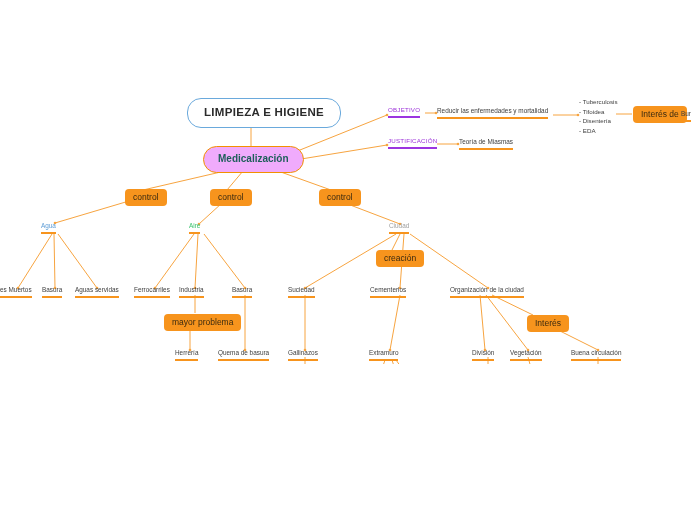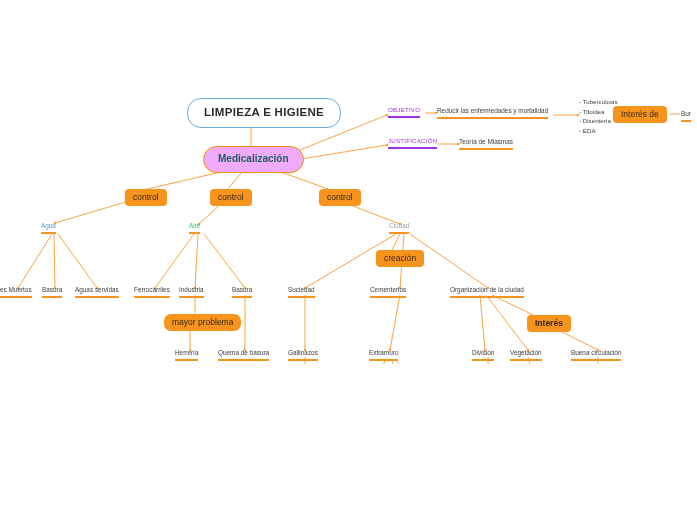--- a/index.html
+++ b/index.html
@@ -202,57 +202,57 @@
   <div class="node root-node" style="left:187px; top:98px;">LIMPIEZA E HIGIENE</div>
 
   <div class="node sub-node" style="left:203px; top:146px;">Medicalización</div>
 
   <div class="node leaf purple" style="left:388px; top:106px;">OBJETIVO</div>
   <div class="node leaf" style="left:437px; top:107px;">Reducir las enfermedades y mortalidad</div>
   <div class="node plain-list" style="left:579px; top:97px; white-space:pre;">- Tuberculosis
 - Tifoidea
 - Disentería
 - EDA</div>
-  <div class="node pill" style="left:613px; top:106px;">Interés de</div>
+  <div class="node pill" style="left:633px; top:106px;">Interés de</div>
   <div class="node leaf" style="left:681px; top:110px;">Bur</div>
 
   <div class="node leaf purple" style="left:388px; top:137px;">JUSTIFICACIÓN</div>
   <div class="node leaf" style="left:459px; top:138px;">Teoría de Miasmas</div>
 
   <div class="node pill" style="left:125px; top:189px;">control</div>
   <div class="node pill" style="left:210px; top:189px;">control</div>
   <div class="node pill" style="left:319px; top:189px;">control</div>
 
   <div class="node leaf blue" style="left:41px; top:222px;">Agua</div>
   <div class="node leaf" style="left:0px; top:286px;">es Muertos</div>
   <div class="node leaf" style="left:42px; top:286px;">Basura</div>
   <div class="node leaf" style="left:75px; top:286px;">Aguas servidas</div>
 
   <div class="node leaf green" style="left:189px; top:222px;">Aire</div>
   <div class="node leaf" style="left:134px; top:286px;">Ferrocarriles</div>
   <div class="node leaf" style="left:179px; top:286px;">Industria</div>
   <div class="node leaf" style="left:232px; top:286px;">Basura</div>
-  <div class="node pill" style="left:164px; top:314px;border-radius:7px;">mayor problema</div>
+  <div class="node pill" style="left:164px; top:314px;">mayor problema</div>
   <div class="node leaf" style="left:175px; top:349px;">Herrería</div>
   <div class="node leaf" style="left:218px; top:349px;">Quema de basura</div>
 
   <div class="node leaf gray" style="left:389px; top:222px;">Ciudad</div>
   <div class="node pill" style="left:376px; top:250px;">creación</div>
   <div class="node leaf" style="left:288px; top:286px;">Suciedad</div>
   <div class="node leaf" style="left:370px; top:286px;">Cementerios</div>
   <div class="node leaf" style="left:450px; top:286px;">Organización de la ciudad</div>
 
   <div class="node leaf" style="left:288px; top:349px;">Gallinazos</div>
   <div class="node leaf" style="left:281px; top:409px;">Mal necesario</div>
 
   <div class="node leaf" style="left:369px; top:349px;">Extramuro</div>
   <div class="node leaf" style="left:340px; top:409px;">Espacio ventilado</div>
   <div class="node leaf" style="left:401px; top:409px;">Campo  Santo</div>
 
-  <div class="node pill" style="left:527px; top:315px;font-weight:bold;">Interés</div>
+  <div class="node pill" style="left:527px; top:315px;">Interés</div>
   <div class="node leaf" style="left:472px; top:349px;">División</div>
   <div class="node leaf" style="left:510px; top:349px;">Vegetación</div>
   <div class="node leaf" style="left:571px; top:349px;">Buena circulación</div>
   <div class="node leaf" style="left:471px; top:409px;">Cuarteles</div>
   <div class="node leaf" style="left:514px; top:389px;">Más parques</div>
   <div class="node leaf" style="left:576px; top:383px;">Calles anchas</div>
 
 </div>
 
 </body></html>

